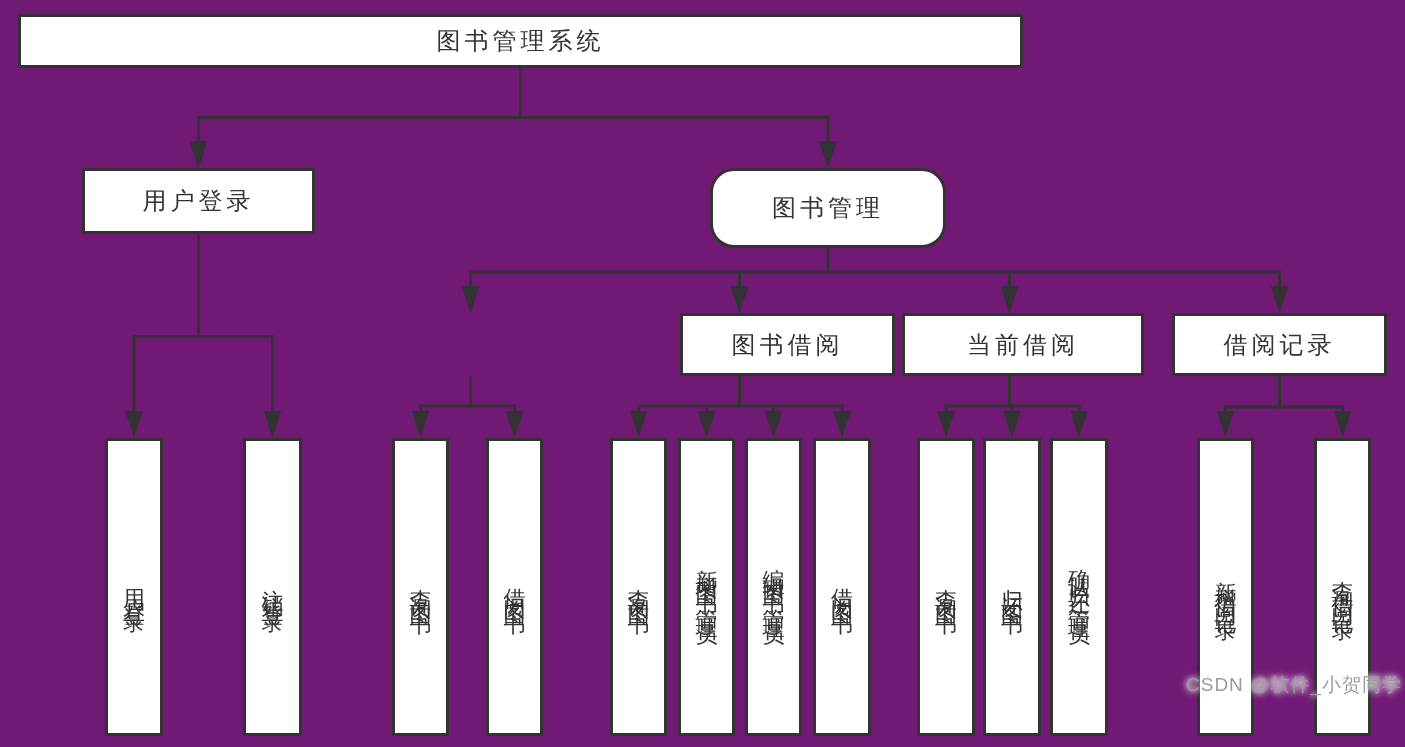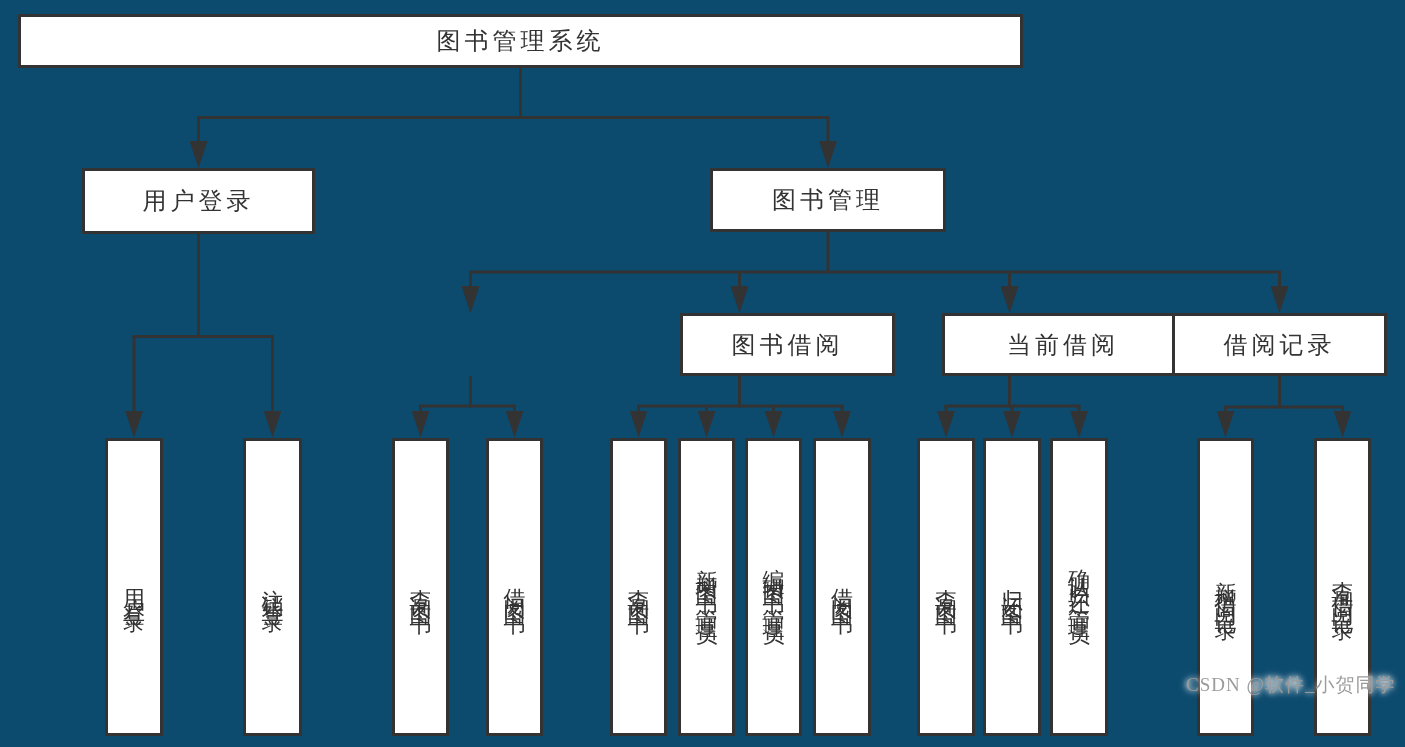--- a/index.html
+++ b/index.html
@@ -1,22 +1,22 @@
 <!DOCTYPE html>
 <html><head>
 <meta charset="utf-8">
 <style>
   html, body { margin: 0; padding: 0; background: #ffffff; }
   .stage {
     position: relative;
     width: 1405px;
     height: 747px;
-    background: #0c4a6e;
+    background: #701a75;
     overflow: hidden;
-    font-family: Liberation Serif, serif;
+    font-family: Liberation Sans, sans-serif;
     color: #333333;
   }
   .wires {
     position: absolute;
     left: 0; top: 0;
     width: 1405px; height: 747px;
     pointer-events: none;
   }
   .node {
     position: absolute;
@@ -110,24 +110,24 @@
       <path d="M1279.5 376 V408.5"></path>
       <path d="M1224 407 H1344"></path>
       <path d="M1225.5 407 V431.5" marker-end="url(#arrow)"></path>
       <path d="M1342.5 407 V431.5" marker-end="url(#arrow)"></path>
     </g>
   </svg>
 
   <div class="node" style="left:18px; top:14px; width:1005px; height:54px;">图书管理系统</div>
 
   <div class="node" style="left:82px; top:168px; width:233px; height:66px;">用户登录</div>
-  <div class="node" style="left:710px; top:168px; width:236px; height:64px;">图书管理</div>
+  <div class="node" style="left:710px; top:168px; width:236px; height:80px;border-radius:24px;">图书管理</div>
 
   <div class="node" style="left:632px; top:313px; width:215px; height:63px;margin-left:48px;">图书借阅</div>
-  <div class="node" style="left:902px; top:313px; width:242px; height:63px;margin-left:40px;">当前借阅</div>
+  <div class="node" style="left:902px; top:313px; width:242px; height:63px;">当前借阅</div>
   <div class="node" style="left:1172px; top:313px; width:215px; height:63px;">借阅记录</div>
 
   <div class="leaf" style="left:105px; top:438px; width:58px; height:298px;">用户登录</div>
   <div class="leaf" style="left:243px; top:438px; width:59px; height:298px;">注销登录</div>
 
   <div class="leaf" style="left:392px; top:438px; width:57px; height:298px;">查询图书</div>
   <div class="leaf" style="left:486px; top:438px; width:57px; height:298px;">借阅图书</div>
 
   <div class="leaf" style="left:610px; top:438px; width:57px; height:298px;">查询图书</div>
   <div class="leaf" style="left:678px; top:438px; width:57px; height:298px;">新增图书（管理员）</div>

